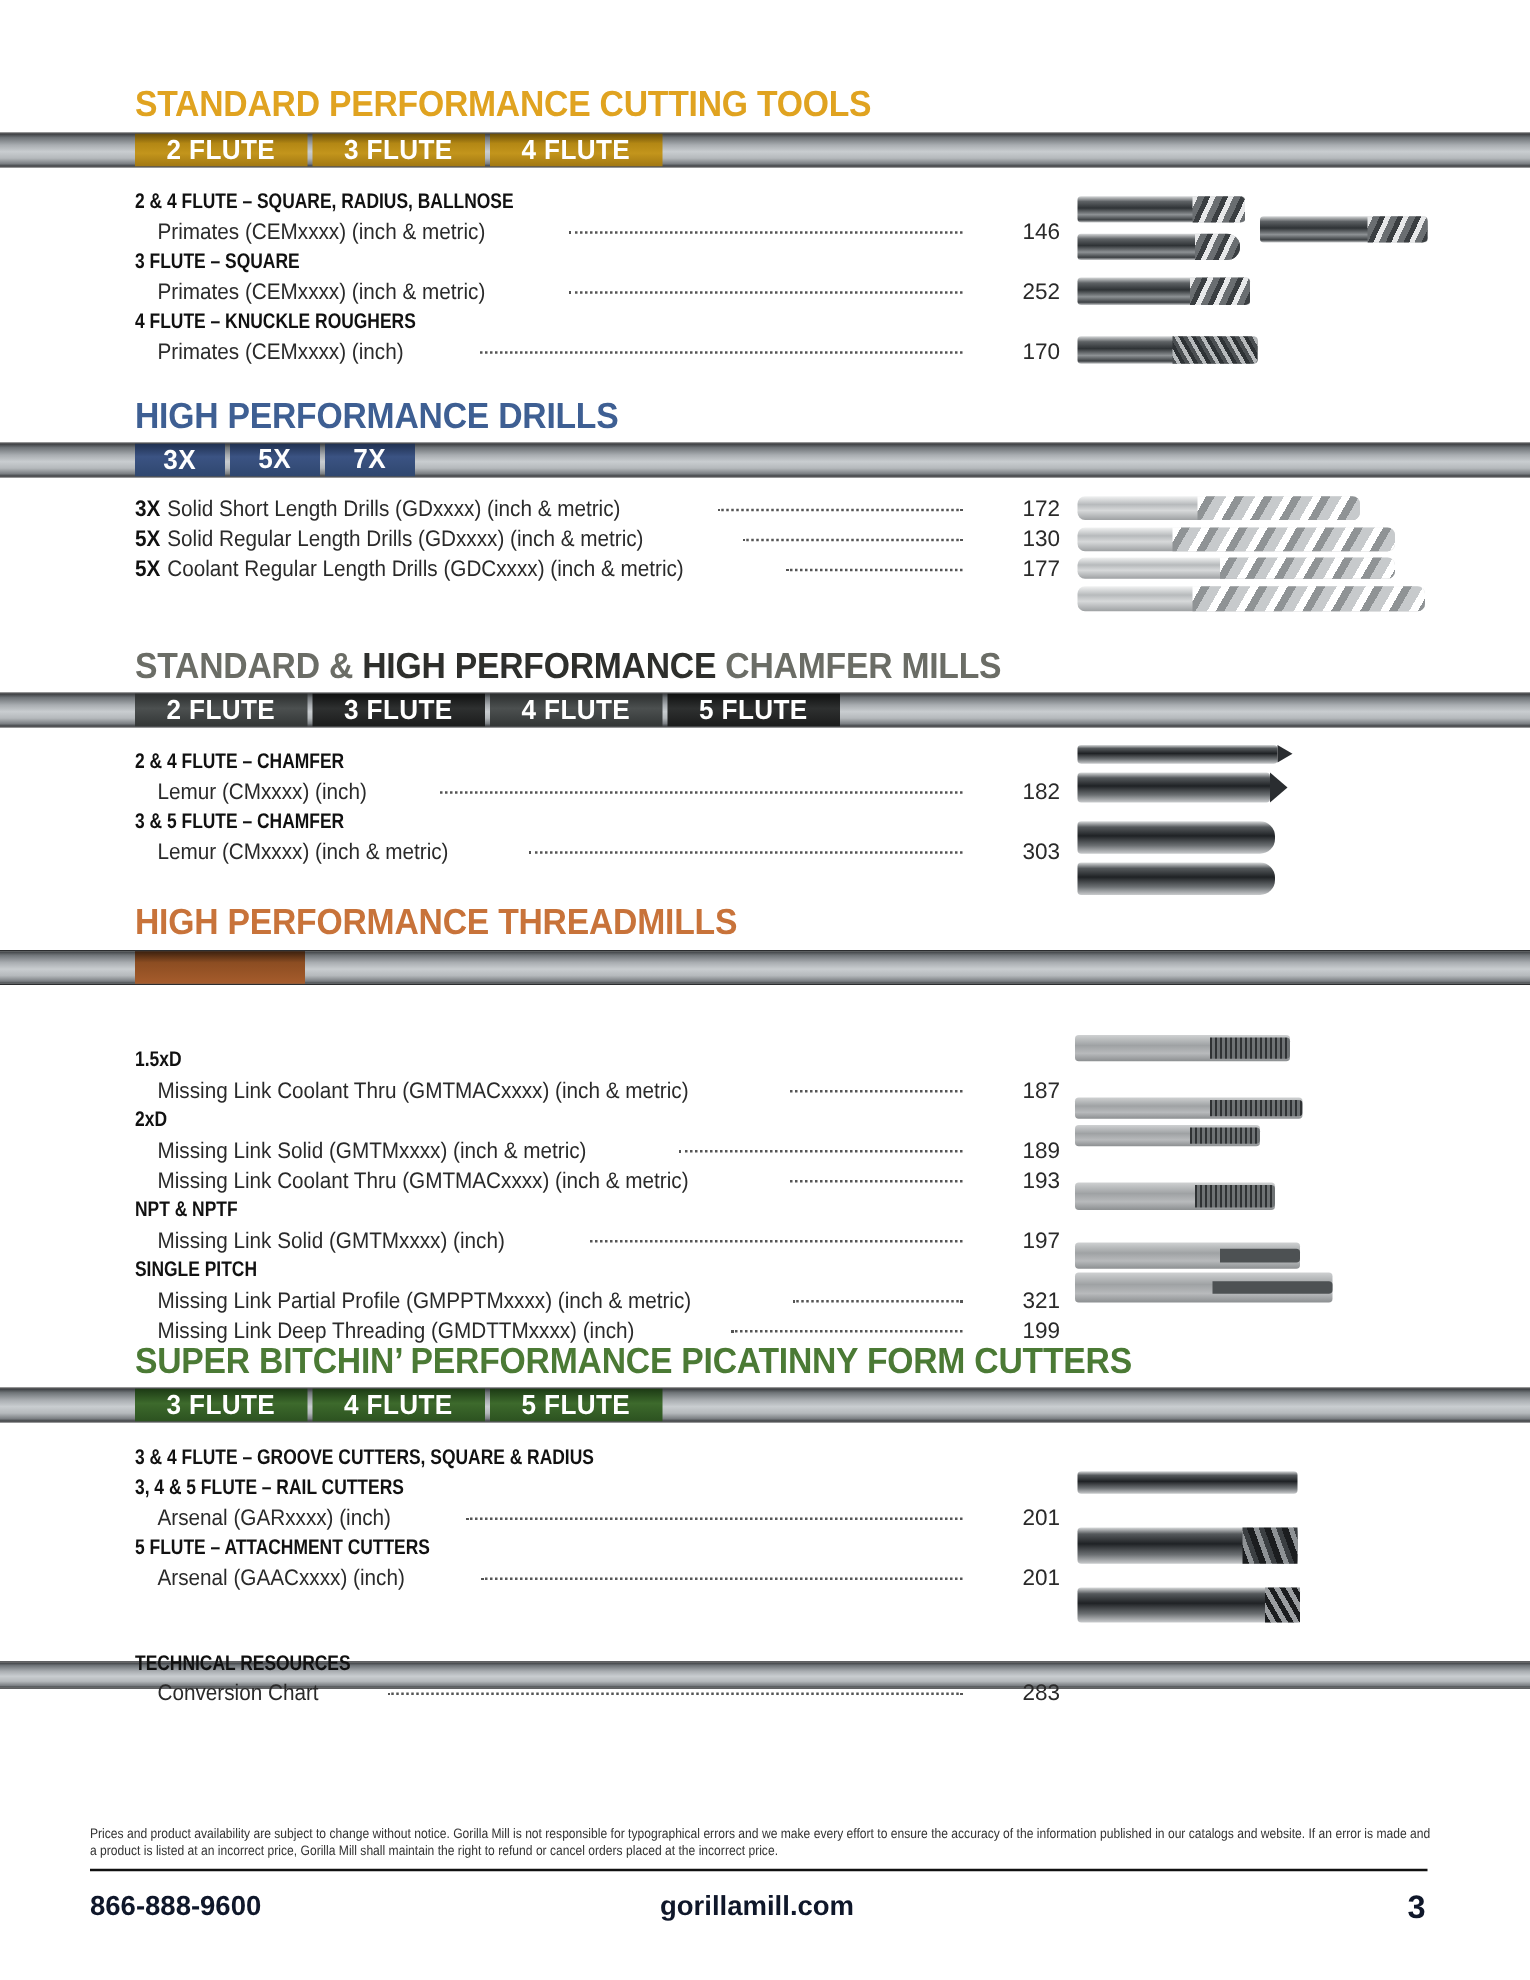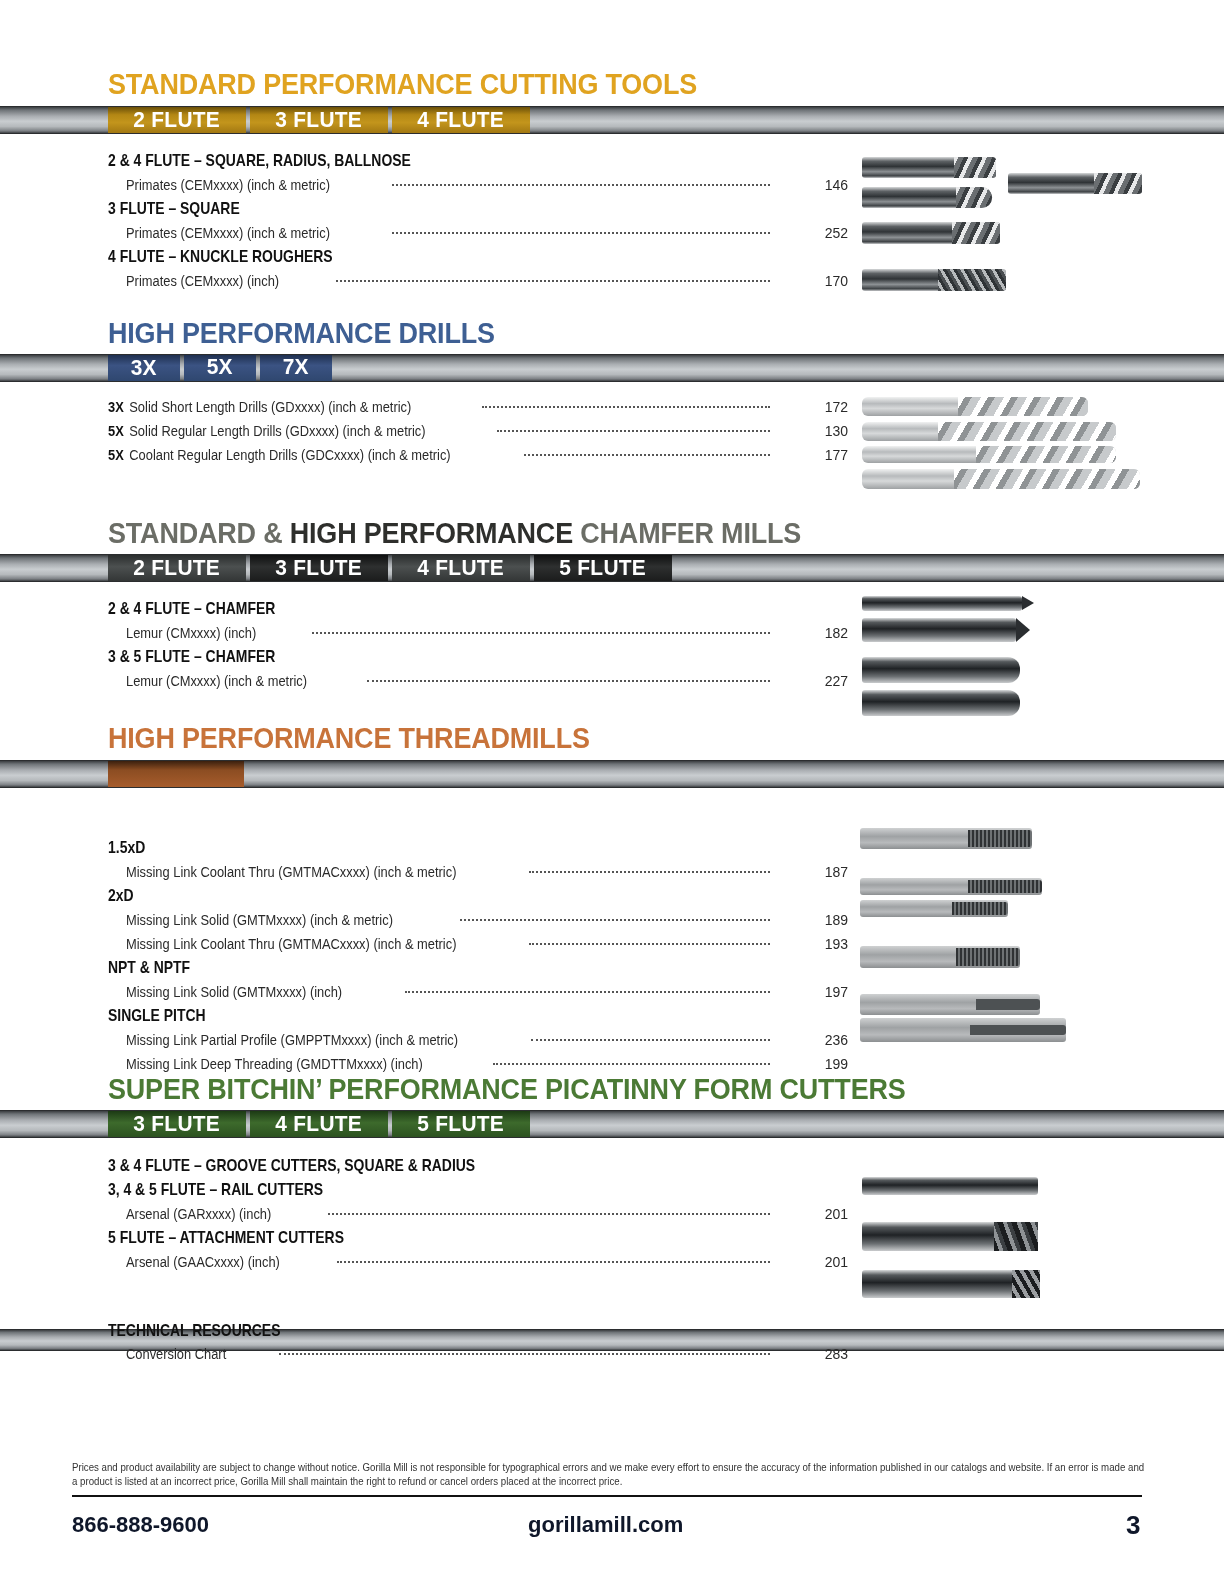--- a/index.html
+++ b/index.html
@@ -32,21 +32,21 @@
   .tab.dark.mid { background: linear-gradient(to bottom, #2b2e2e 0%, #4c5050 45%, #333636 100%); }
   .tab.green { background: linear-gradient(to bottom, #1c3a14 0%, #3d6a2c 45%, #2c5220 100%); width: 138px; }
   .tab.copper { background: linear-gradient(to bottom, #3b200e 0%, #8c4d22 35%, #a65c2c 100%); width: 136px; }
 
   .list { position: absolute; left: 108px; width: 740px; }
   .cat {
     font-weight: bold; font-size: 17px; line-height: 24px; color: #111;
     transform: scaleX(0.82); transform-origin: left center; white-space: nowrap;
   }
   .row {
-    display: flex; align-items: baseline; font-size: 14px; line-height: 24px; color: #2a2a2a;
+    display: flex; align-items: baseline; font-size: 18px; line-height: 24px; color: #2a2a2a;
     white-space: nowrap;
     gap: 40px;
   }
   .row.indent { padding-left: 18px; }
   .row .lbl { flex: 0 0 auto; transform: scaleX(0.92); transform-origin: left center; }
   .row .lbl b { font-weight: bold; color: #111; margin-right: 6px; }
   .row .dots {
     flex: 1 1 auto; overflow: hidden; margin: 0 4px;
     border-bottom: 2px dotted #555; height: 1px; position: relative; top: -4px;
   }
@@ -195,21 +195,21 @@
   <div class="cat">2 &amp; 4 FLUTE – CHAMFER</div>
   <div class="row indent">
     <span class="lbl">Lemur (CMxxxx) (inch)</span>
     <span class="dots"></span>
     <span class="pg">182</span>
   </div>
   <div class="cat">3 &amp; 5 FLUTE – CHAMFER</div>
   <div class="row indent">
     <span class="lbl">Lemur (CMxxxx) (inch &amp; metric)</span>
     <span class="dots"></span>
-    <span class="pg">227</span>
+    <span class="pg">303</span>
   </div>
 </div>
 <div class="tool chamfer" style="left:862px; top:596px; width:160px; height:15px;">
     <div class="tip" style="left:160px; border-top-width:7px; border-bottom-width:7px; border-left-width:12px;"></div>
   </div>
 <div class="tool chamfer" style="left:862px; top:618px; width:154px; height:24px;">
     <div class="tip" style="left:154px;"></div>
   </div>
 <div class="tool chamfer" style="left:862px; top:657px; width:158px; height:26px; border-radius:3px 12px 12px 3px;"></div>
 <div class="tool chamfer" style="left:862px; top:690px; width:158px; height:26px; border-radius:3px 12px 12px 3px;"></div>
@@ -241,21 +241,21 @@
   <div class="cat">NPT &amp; NPTF</div>
   <div class="row indent">
     <span class="lbl">Missing Link Solid (GMTMxxxx) (inch)</span>
     <span class="dots"></span>
     <span class="pg">197</span>
   </div>
   <div class="cat">SINGLE PITCH</div>
   <div class="row indent">
     <span class="lbl">Missing Link Partial Profile (GMPPTMxxxx) (inch &amp; metric)</span>
     <span class="dots"></span>
-    <span class="pg">236</span>
+    <span class="pg">321</span>
   </div>
   <div class="row indent">
     <span class="lbl">Missing Link Deep Threading (GMDTTMxxxx) (inch)</span>
     <span class="dots"></span>
     <span class="pg">199</span>
   </div>
 </div>
 <div class="tool thread" style="left:860px; top:828px; width:172px; height:21px;">
     <div class="flutes" style="width:64px;"></div>
   </div>

